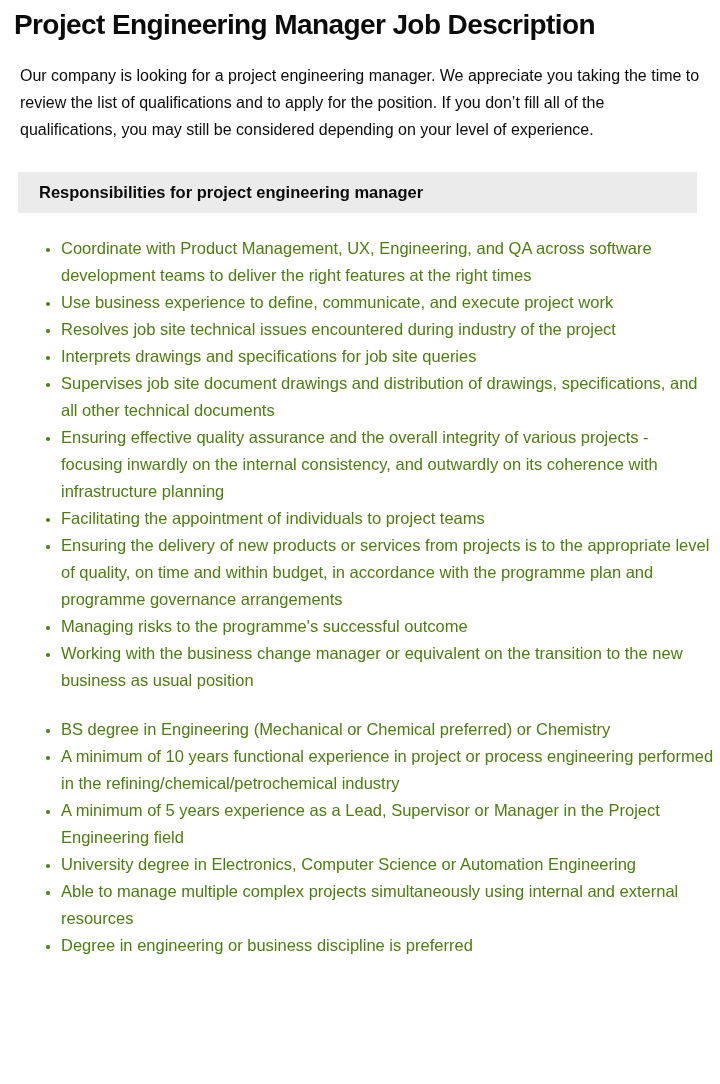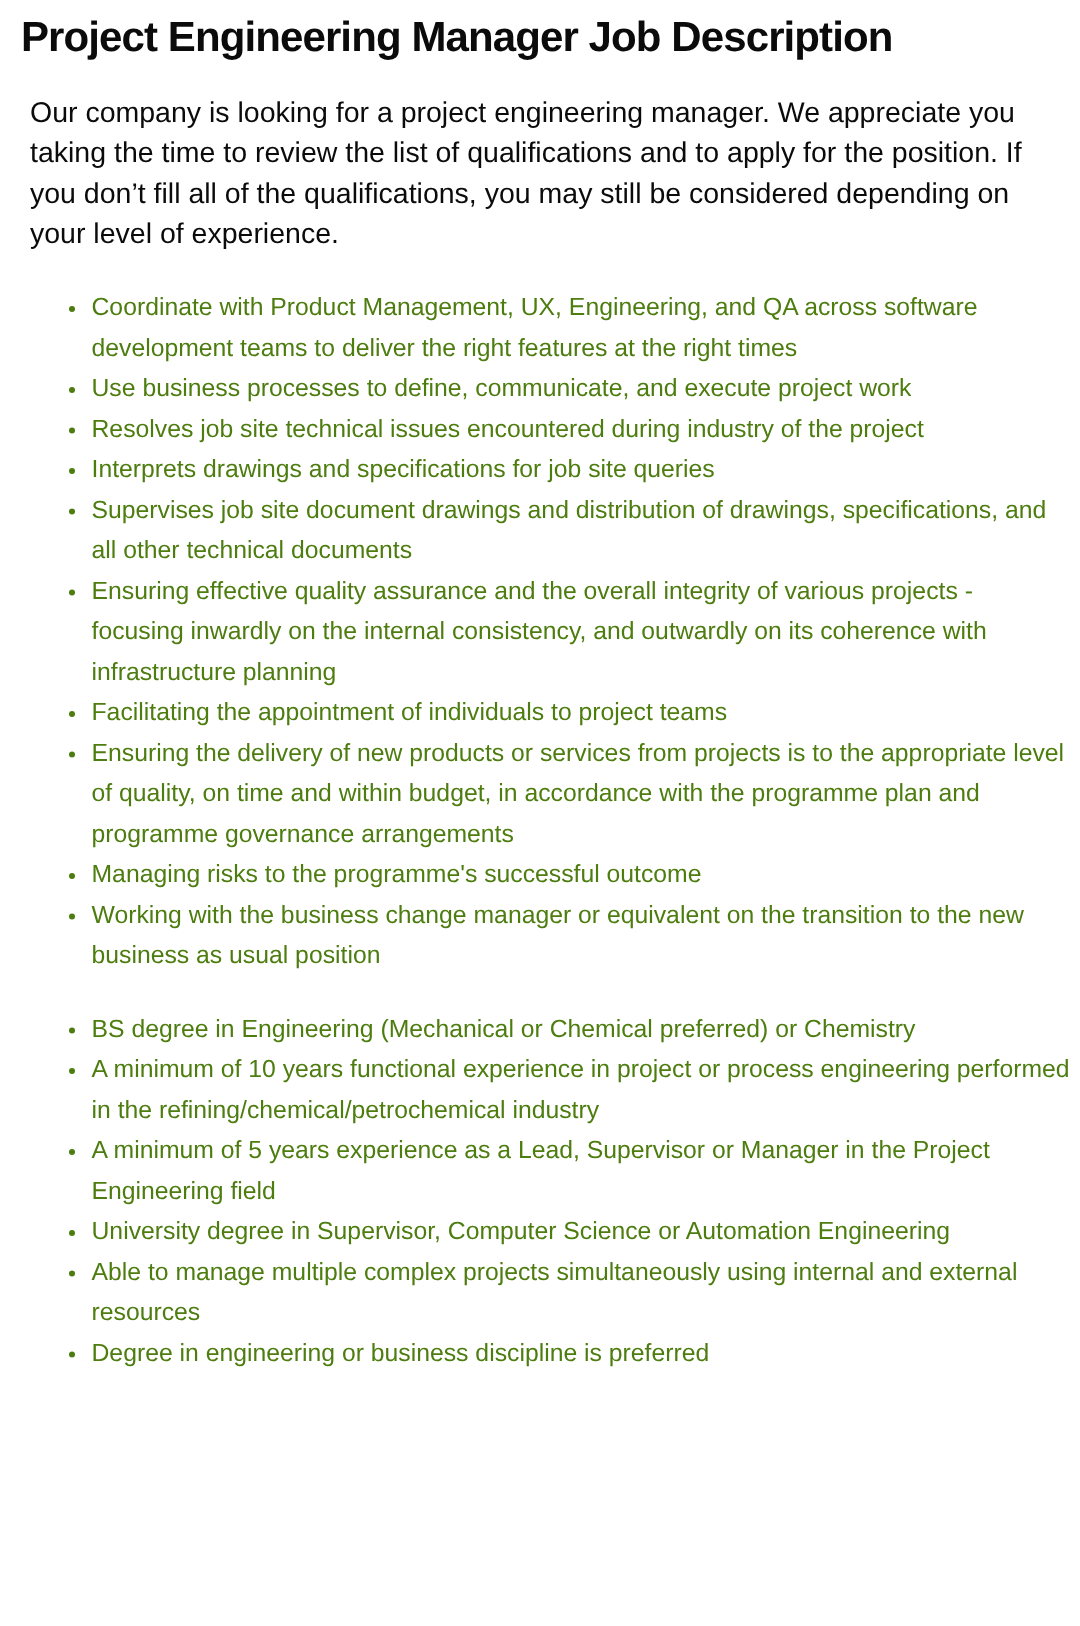--- a/index.html
+++ b/index.html
@@ -17,21 +17,21 @@
   }
   h1.title {
     font-size: 28px;
     line-height: 34px;
     font-weight: 800;
     letter-spacing: -0.6px;
     margin: 4px 14px 20px 14px;
     color: #0b0b0b;
   }
   p.intro {
-    font-size: 19px;
+    font-size: 16px;
     line-height: 27px;
     margin: 0 16px 0 20px;
     color: #0b0b0b;
   }
   .section-header {
     background: #ebebeb;
     margin: 29px 23px 0 18px;
     padding: 11px 12px 11px 21px;
     font-size: 16.5px;
     font-weight: 700;
@@ -54,37 +54,38 @@
 </style>
 </head>
 <body>
 
 <div class="doc">
 
   <h1 class="title">Project Engineering Manager Job Description</h1>
 
   <p class="intro">Our company is looking for a project engineering manager. We appreciate you taking the time to review the list of qualifications and to apply for the position. If you don’t fill all of the qualifications, you may still be considered depending on your level of experience.</p>
 
+  <div class="section-header">Responsibilities for project engineering manager</div>
 
   <ul class="bullet-list">
     <li>Coordinate with Product Management, UX, Engineering, and QA across software development teams to deliver the right features at the right times</li>
-    <li>Use business processes to define, communicate, and execute project work</li>
+    <li>Use business experience to define, communicate, and execute project work</li>
     <li>Resolves job site technical issues encountered during industry of the project</li>
     <li>Interprets drawings and specifications for job site queries</li>
     <li>Supervises job site document drawings and distribution of drawings, specifications, and all other technical documents</li>
     <li>Ensuring effective quality assurance and the overall integrity of various projects - focusing inwardly on the internal consistency, and outwardly on its coherence with infrastructure planning</li>
     <li>Facilitating the appointment of individuals to project teams</li>
     <li>Ensuring the delivery of new products or services from projects is to the appropriate level of quality, on time and within budget, in accordance with the programme plan and programme governance arrangements</li>
     <li>Managing risks to the programme's successful outcome</li>
     <li>Working with the business change manager or equivalent on the transition to the new business as usual position</li>
   </ul>
 
 
   <ul class="bullet-list">
     <li>BS degree in Engineering (Mechanical or Chemical preferred) or Chemistry</li>
     <li>A minimum of 10 years functional experience in project or process engineering performed in the refining/chemical/petrochemical industry</li>
     <li>A minimum of 5 years experience as a Lead, Supervisor or Manager in the Project Engineering field</li>
-    <li>University degree in Supervisor, Computer Science or Automation Engineering</li>
+    <li>University degree in Electronics, Computer Science or Automation Engineering</li>
     <li>Able to manage multiple complex projects simultaneously using internal and external resources</li>
     <li>Degree in engineering or business discipline is preferred</li>
   </ul>
 
 </div>
 
 </body></html>

